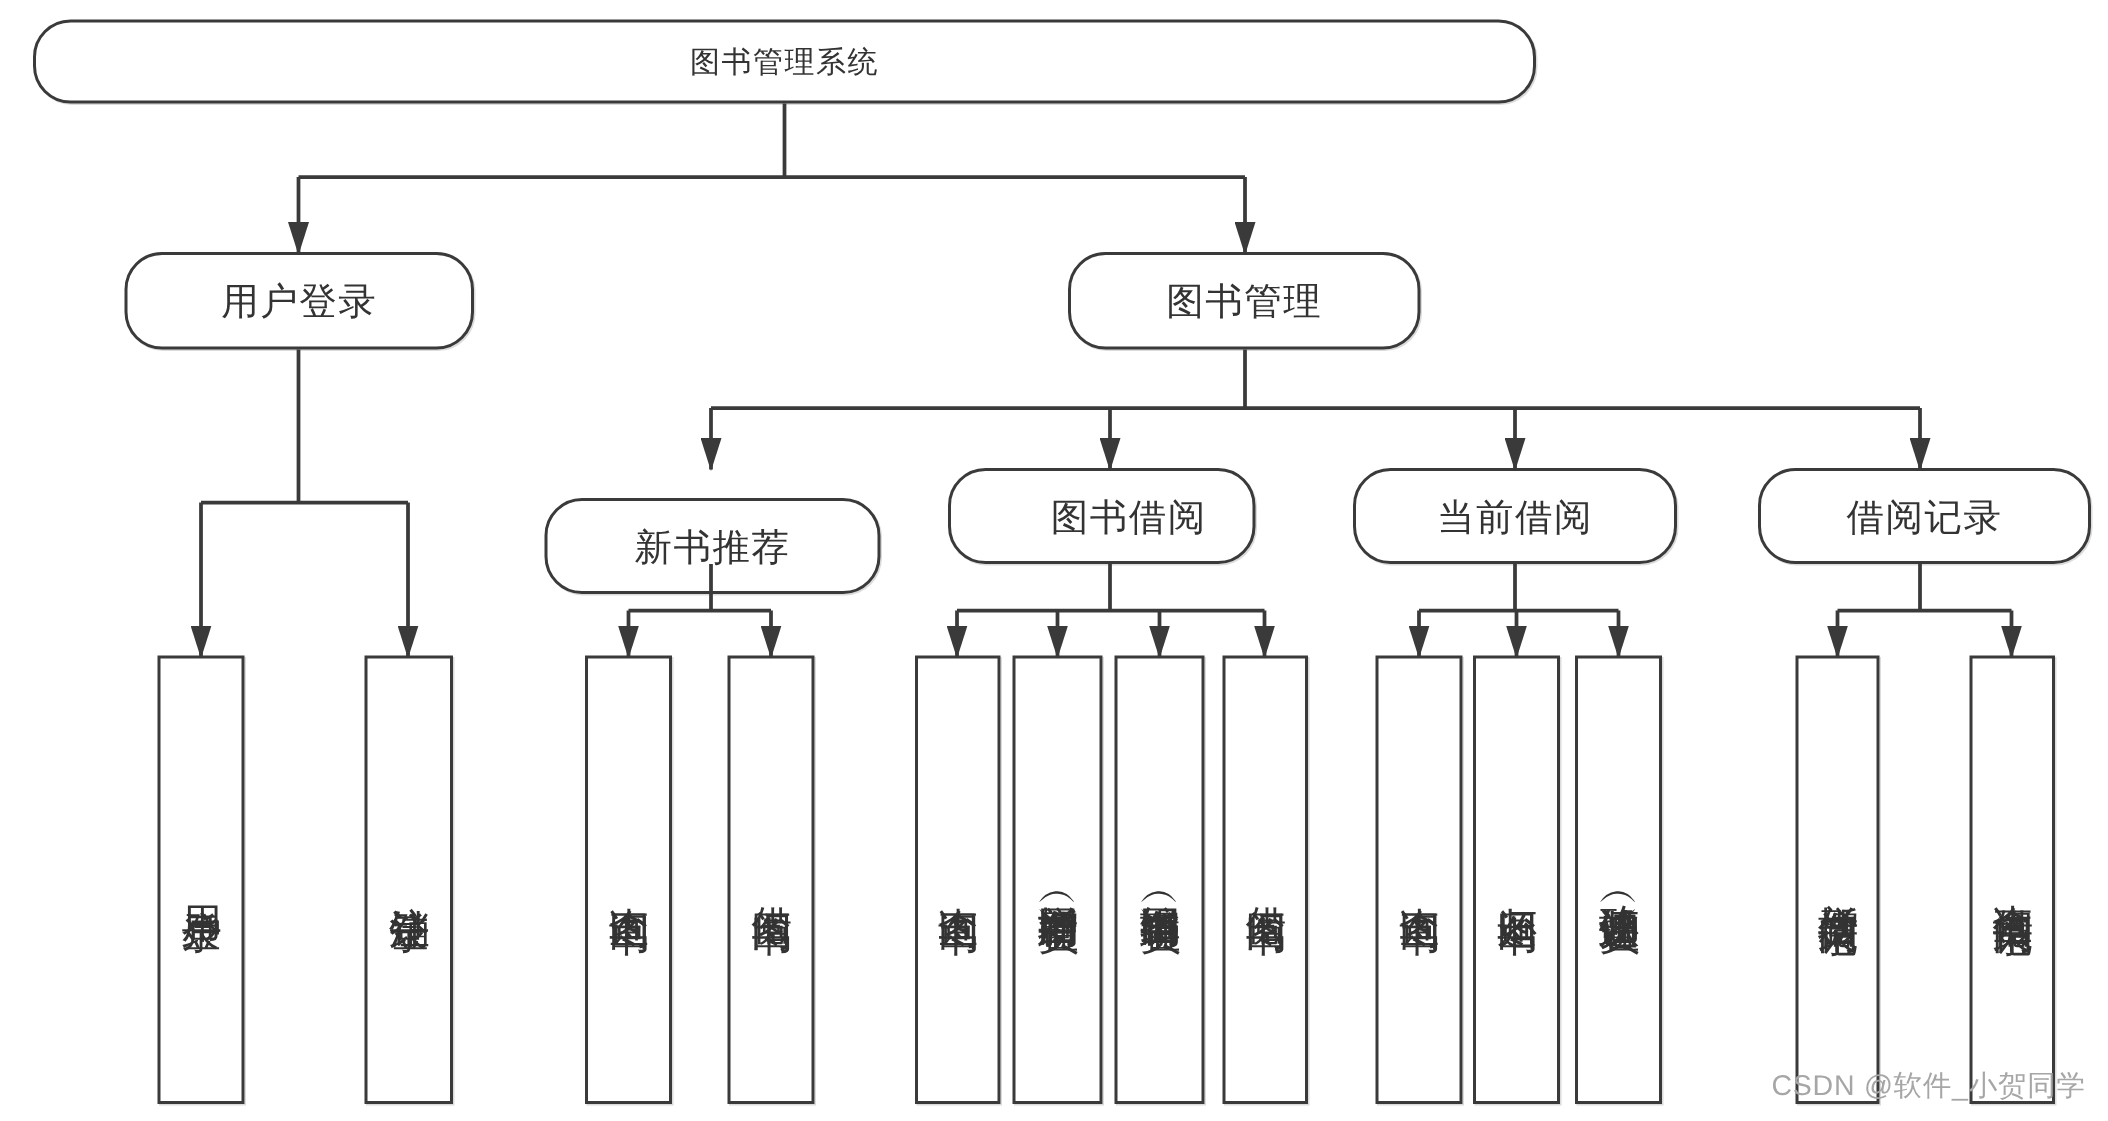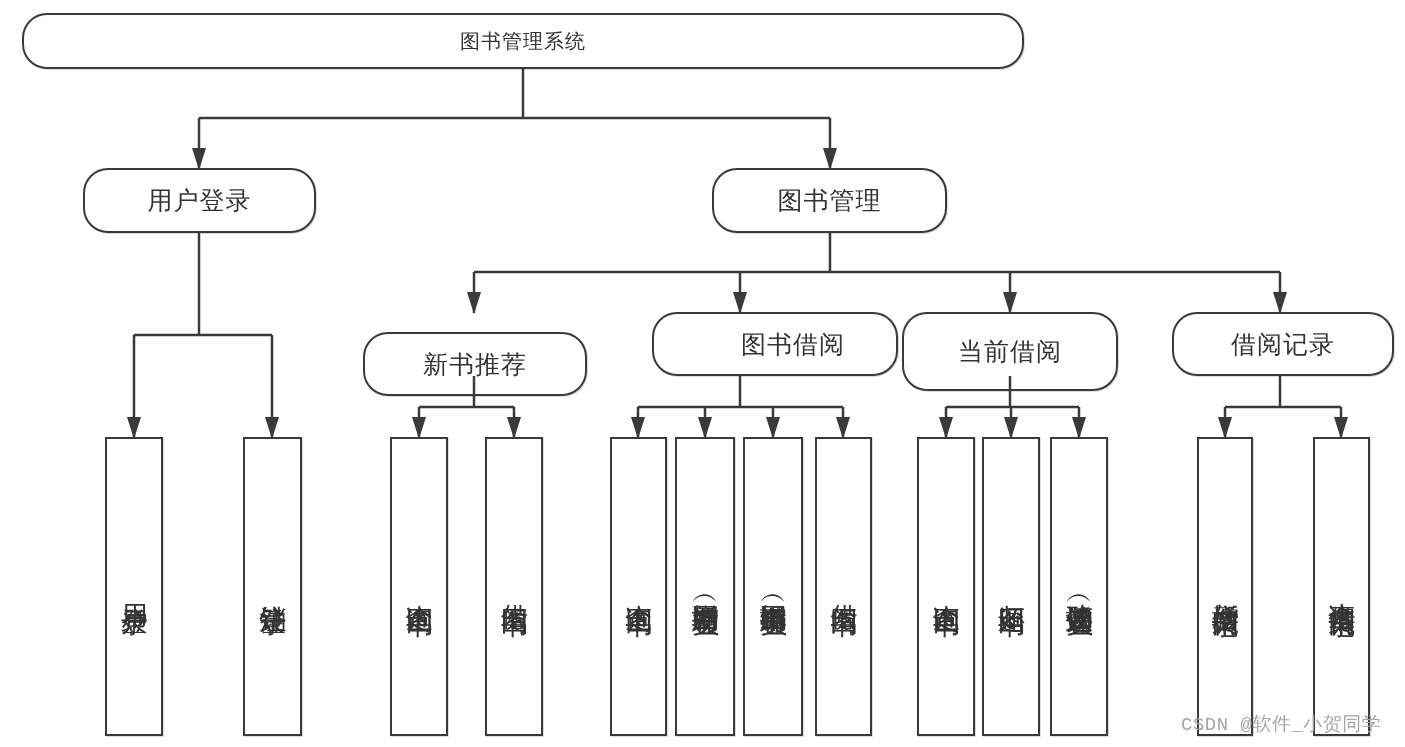--- a/index.html
+++ b/index.html
@@ -21,21 +21,21 @@
     box-shadow:1px 1px 0 rgba(60,60,60,0.18);
   }
   .hbox{font-size:25px;letter-spacing:1px;white-space:nowrap;border-radius:25px;}
   .root-box{font-size:20px;letter-spacing:1px;}
   .vcol{
     writing-mode:vertical-rl;text-orientation:mixed;
     font-size:27px;letter-spacing:2px;line-height:1;
   }
   .watermark{
     position:absolute;left:1181px;top:711px;z-index:4;
-    font-size:19px;color:#a6a6a6;letter-spacing:0.5px;white-space:nowrap;font-family:Liberation Mono, monospace;
+    font-size:19px;color:#a6a6a6;letter-spacing:0.5px;white-space:nowrap;
   }
 </style>
 </head>
 <body>
 
 <div class="stage">
 
   <svg class="connectors" viewBox="0 0 1405 747" xmlns="http://www.w3.org/2000/svg" aria-hidden="true">
     <defs>
       <marker id="arrow" markerUnits="userSpaceOnUse" markerWidth="22" markerHeight="14" viewBox="0 0 22 14" refX="21" refY="7" orient="auto">
@@ -85,22 +85,22 @@
       <line x1="1341" y1="407" x2="1341" y2="438" marker-end="url(#arrow)"></line>
     </g>
   </svg>
 
   <div class="node hbox root-box" style="left:22px;top:13px;width:1002px;height:56px;">图书管理系统</div>
 
   <div class="node hbox" style="left:83px;top:168px;width:233px;height:65px;">用户登录</div>
   <div class="node hbox" style="left:712px;top:168px;width:235px;height:65px;text-align:right;">图书管理</div>
 
   <div class="node hbox" style="left:363px;top:332px;width:224px;height:64px;">新书推荐</div>
-  <div class="node hbox" style="left:652px;top:312px;width:246px;height:64px;padding-left:36px;">图书借阅</div>
-  <div class="node hbox" style="left:902px;top:312px;width:216px;height:79px;">当前借阅</div>
+  <div class="node hbox" style="left:632px;top:312px;width:205px;height:64px;padding-left:36px;">图书借阅</div>
+  <div class="node hbox" style="left:902px;top:312px;width:216px;height:64px;">当前借阅</div>
   <div class="node hbox" style="left:1172px;top:312px;width:222px;height:64px;">借阅记录</div>
 
   <div class="node vcol" style="left:105px;top:437px;width:58px;height:299px;">用户登录</div>
   <div class="node vcol" style="left:243px;top:437px;width:59px;height:299px;">注销登录</div>
 
   <div class="node vcol" style="left:390px;top:437px;width:58px;height:299px;">查询图书</div>
   <div class="node vcol" style="left:485px;top:437px;width:58px;height:299px;">借阅图书</div>
 
   <div class="node vcol" style="left:610px;top:437px;width:57px;height:299px;">查询图书</div>
   <div class="node vcol" style="left:675px;top:437px;width:60px;height:299px;letter-spacing:1px;">新增图书（管理员）</div>

